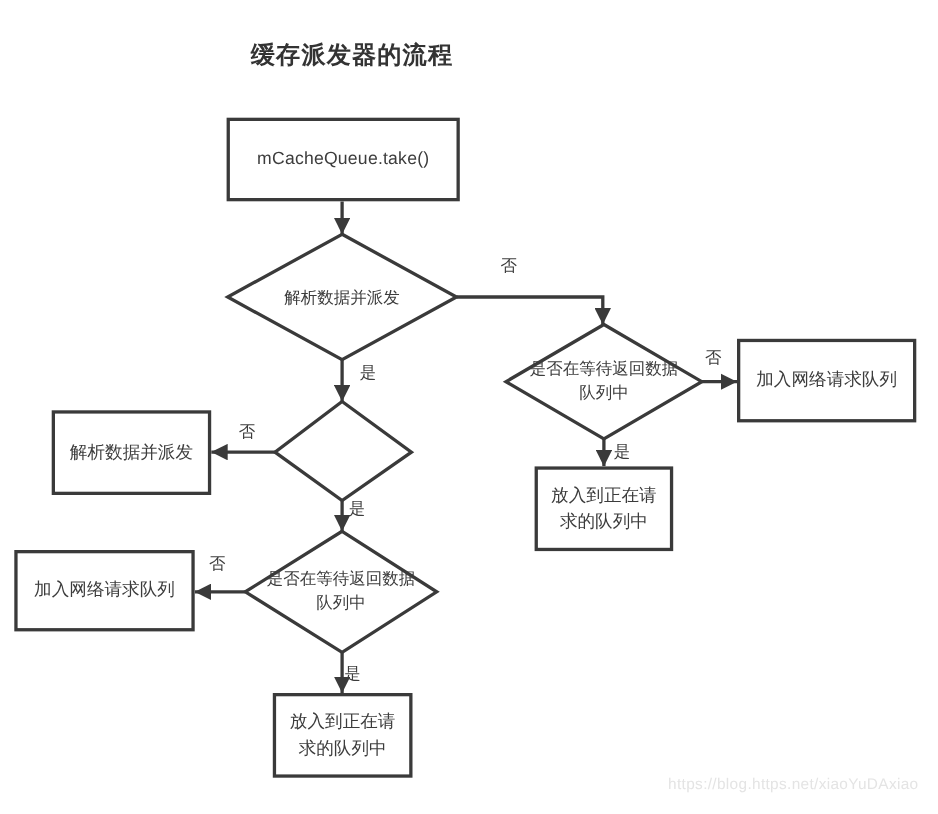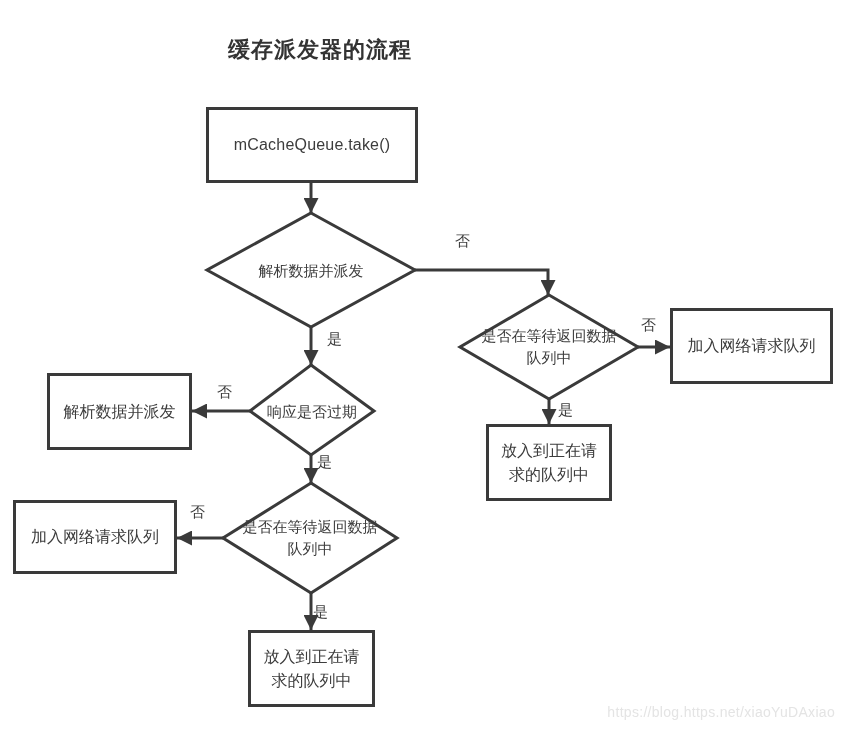--- a/index.html
+++ b/index.html
@@ -106,21 +106,20 @@
 求的队列中</div>
 
   <div class="node" style="left:248px; top:630px; width:127px; height:77px;">放入到正在请
 求的队列中</div>
 
   <div class="diamond-label" style="left:231px; top:260px; width:160px;">解析数据并派发</div>
 
   <div class="diamond-label" style="left:474px; top:325px; width:150px;">是否在等待返回数据
 队列中</div>
 
-  <div class="diamond-label" style="left:242px; top:401px; width:140px;">响应是否过期</div>
 
   <div class="diamond-label" style="left:235px; top:516px; width:150px;">是否在等待返回数据
 队列中</div>
 
   <div class="edge-label" style="left:455px; top:232px;">否</div>
   <div class="edge-label" style="left:327px; top:330px;">是</div>
   <div class="edge-label" style="left:641px; top:316px;">否</div>
   <div class="edge-label" style="left:558px; top:401px;">是</div>
   <div class="edge-label" style="left:217px; top:383px;">否</div>
   <div class="edge-label" style="left:317px; top:453px;">是</div>

